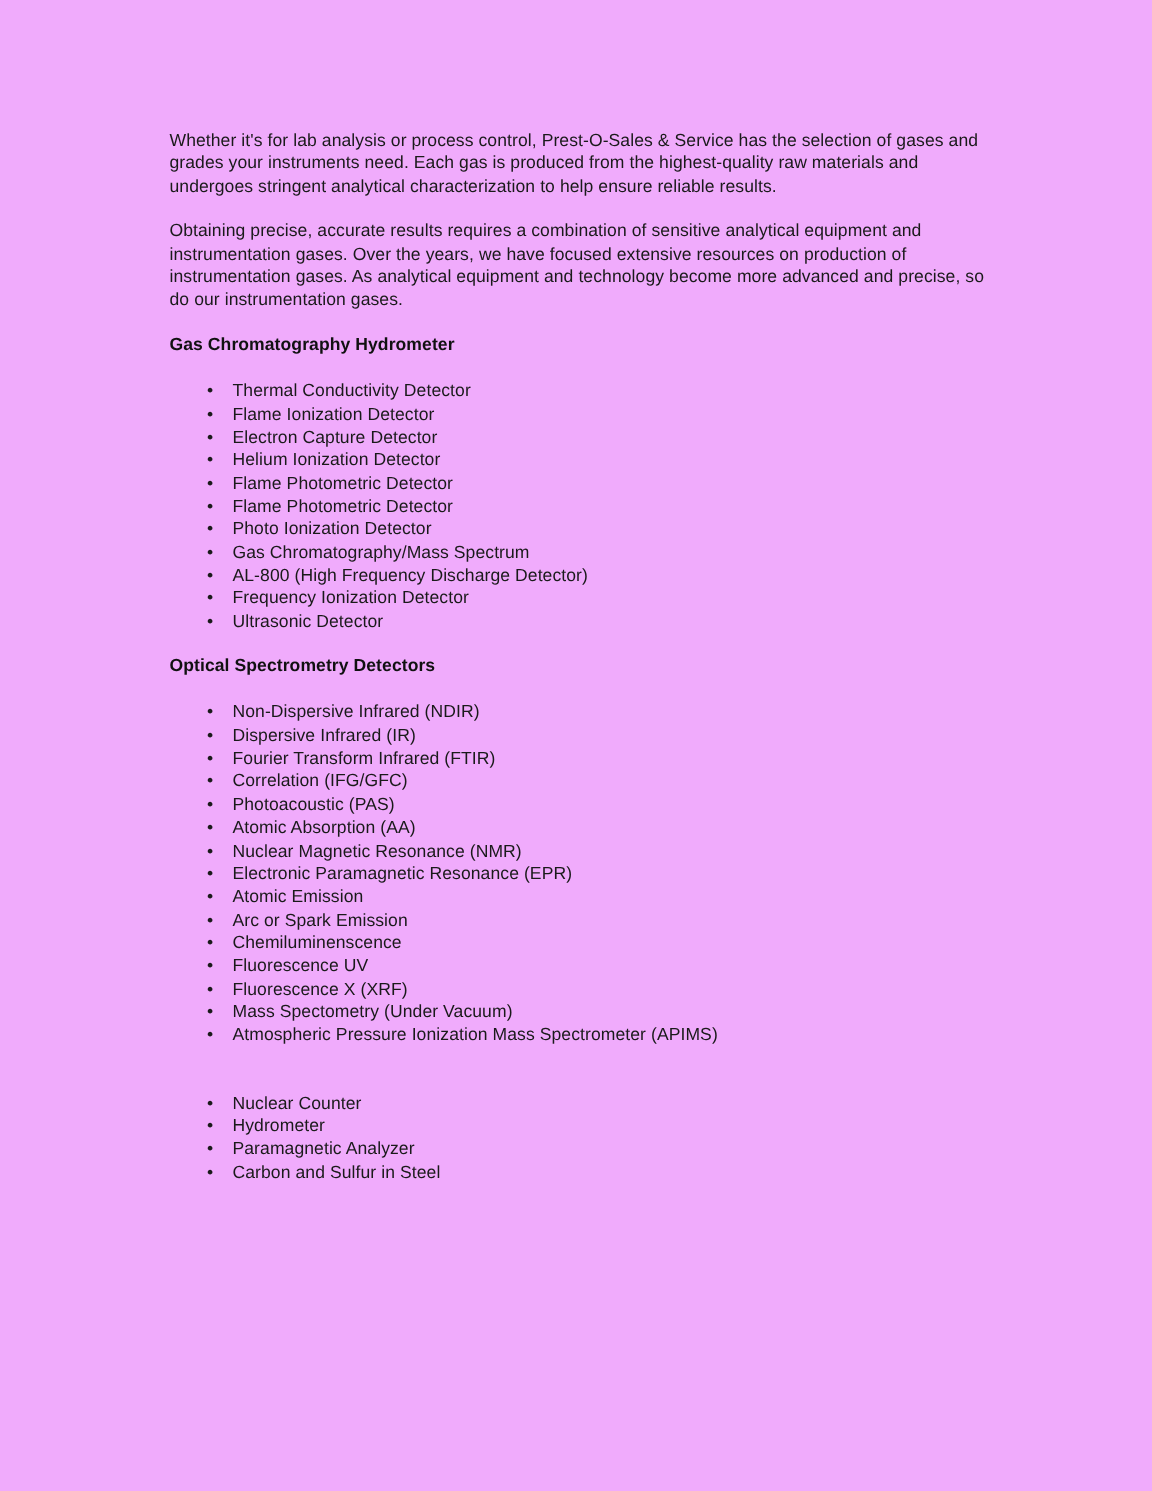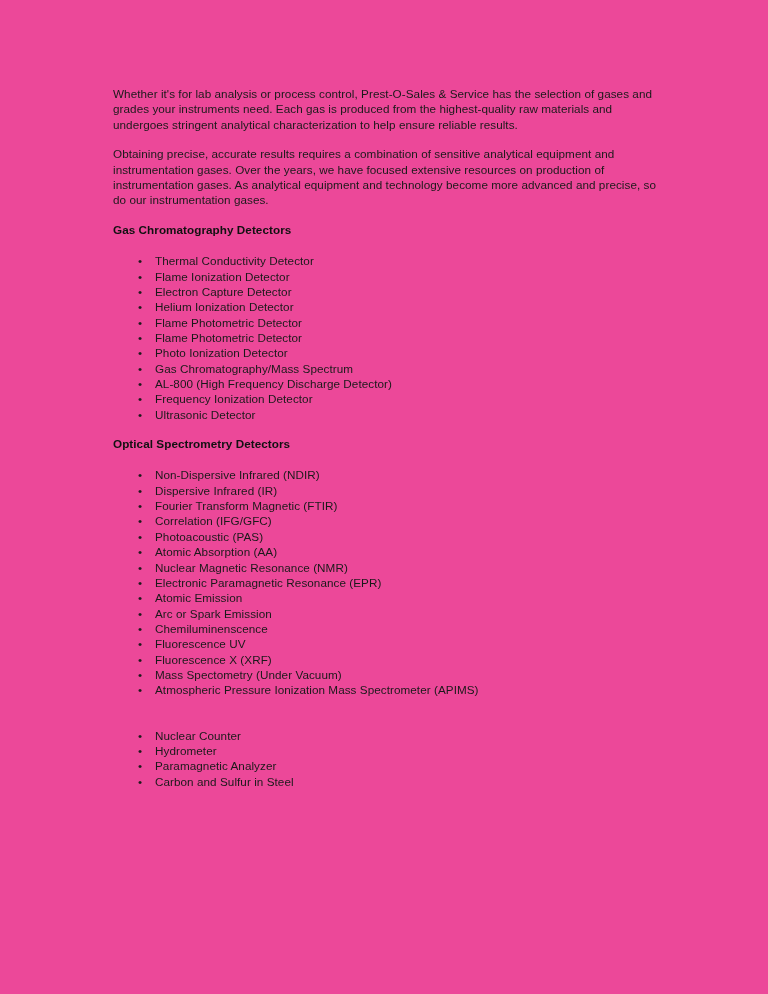--- a/index.html
+++ b/index.html
@@ -12,21 +12,21 @@
     width: 768px;
     height: 994px;
     font-family: "Liberation Sans", sans-serif;
     color: #1a1a1a;
     -webkit-font-smoothing: antialiased;
   }
   .page {
     position: relative;
     width: 768px;
     height: 994px;
-    background: #ec4899;
+    background: #f0abfc;
     overflow: hidden;
   }
   .content {
     position: absolute;
     left: 113px;
     top: 86px;
     width: 546px;
   }
   p.para {
     margin: 0 0 14px 0;
@@ -74,21 +74,21 @@
 </head>
 <body>
 
 <div class="page">
   <div class="content">
 
     <p class="para">Whether it's for lab analysis or process control, Prest-O-Sales &amp; Service has the selection of gases and grades your instruments need. Each gas is produced from the highest-quality raw materials and undergoes stringent analytical characterization to help ensure reliable results.</p>
     <p class="para">Obtaining precise, accurate results requires a combination of sensitive analytical equipment and instrumentation gases. Over the years, we have focused extensive resources on production of instrumentation gases. As analytical equipment and technology become more advanced and precise, so do our instrumentation gases.</p>
 
     <div class="block">
-      <h2 class="section-heading">Gas Chromatography Detectors</h2>
+      <h2 class="section-heading">Gas Chromatography Hydrometer</h2>
       <div class="gap-heading-to-list"></div>
       <ul class="bullet-list">
         <li><span class="bullet-glyph">•</span><span>Thermal Conductivity Detector</span></li>
         <li><span class="bullet-glyph">•</span><span>Flame Ionization Detector</span></li>
         <li><span class="bullet-glyph">•</span><span>Electron Capture Detector</span></li>
         <li><span class="bullet-glyph">•</span><span>Helium Ionization Detector</span></li>
         <li><span class="bullet-glyph">•</span><span>Flame Photometric Detector</span></li>
         <li><span class="bullet-glyph">•</span><span>Flame Photometric Detector</span></li>
         <li><span class="bullet-glyph">•</span><span>Photo Ionization Detector</span></li>
         <li><span class="bullet-glyph">•</span><span>Gas Chromatography/Mass Spectrum</span></li>
@@ -99,21 +99,21 @@
     </div>
 
     <div class="gap-list-to-heading"></div>
 
     <div class="block">
       <h2 class="section-heading">Optical Spectrometry Detectors</h2>
       <div class="gap-heading-to-list"></div>
       <ul class="bullet-list">
         <li><span class="bullet-glyph">•</span><span>Non-Dispersive Infrared (NDIR)</span></li>
         <li><span class="bullet-glyph">•</span><span>Dispersive Infrared (IR)</span></li>
-        <li><span class="bullet-glyph">•</span><span>Fourier Transform Magnetic (FTIR)</span></li>
+        <li><span class="bullet-glyph">•</span><span>Fourier Transform Infrared (FTIR)</span></li>
         <li><span class="bullet-glyph">•</span><span>Correlation (IFG/GFC)</span></li>
         <li><span class="bullet-glyph">•</span><span>Photoacoustic (PAS)</span></li>
         <li><span class="bullet-glyph">•</span><span>Atomic Absorption (AA)</span></li>
         <li><span class="bullet-glyph">•</span><span>Nuclear Magnetic Resonance (NMR)</span></li>
         <li><span class="bullet-glyph">•</span><span>Electronic Paramagnetic Resonance (EPR)</span></li>
         <li><span class="bullet-glyph">•</span><span>Atomic Emission</span></li>
         <li><span class="bullet-glyph">•</span><span>Arc or Spark Emission</span></li>
         <li><span class="bullet-glyph">•</span><span>Chemiluminenscence</span></li>
         <li><span class="bullet-glyph">•</span><span>Fluorescence UV</span></li>
         <li><span class="bullet-glyph">•</span><span>Fluorescence X (XRF)</span></li>

